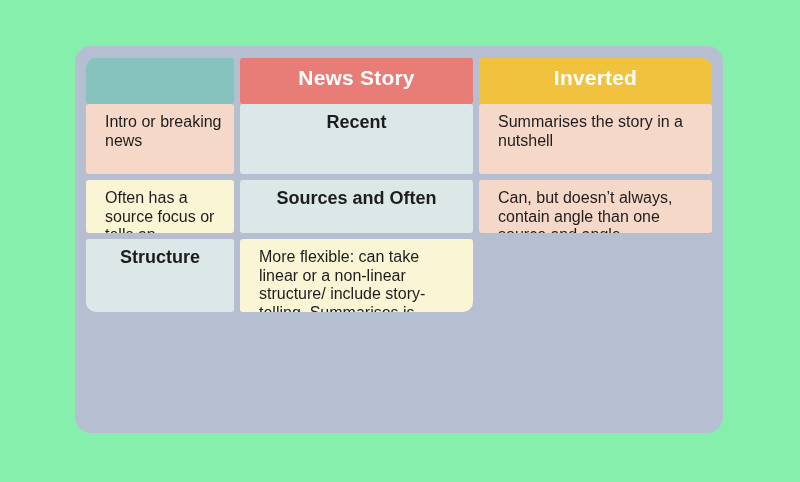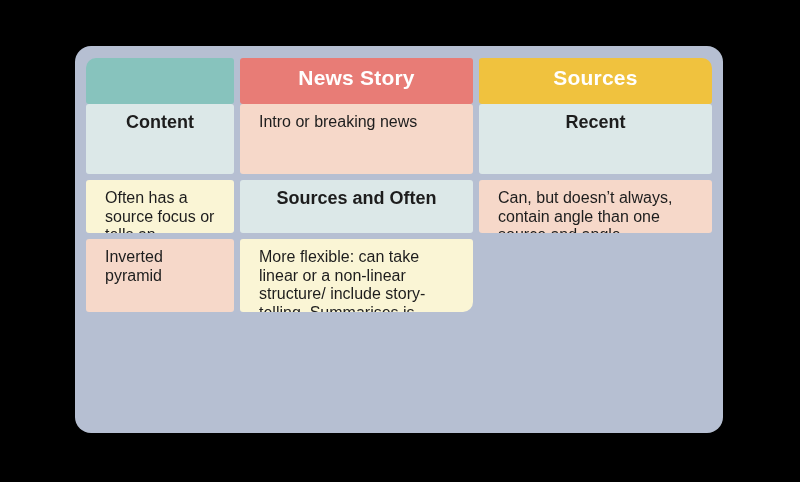--- a/index.html
+++ b/index.html
@@ -5,21 +5,21 @@
   html, body {
     margin: 0;
     padding: 0;
     background: #ffffff;
     font-family: "Liberation Sans", "DejaVu Sans", sans-serif;
   }
   .page {
     position: relative;
     width: 800px;
     height: 482px;
-    background: #000000;
+    background: #86efac;
     overflow: hidden;
   }
   .card {
     position: absolute;
     left: 75px;
     top: 46px;
     width: 648px;
     height: 387px;
     box-sizing: border-box;
     background: #b6bfd2;
@@ -76,28 +76,28 @@
   .bf-last { border-radius: 3px 3px 10px 3px; }
 </style>
 </head>
 <body>
 
 <div class="page">
   <div class="card">
 
     <div class="cell corner"></div>
     <div class="cell head head-news">News Story</div>
-    <div class="cell head head-feature">Sources</div>
+    <div class="cell head head-feature">Inverted</div>
 
-    <div class="cell rowlabel">Content</div>
     <div class="cell body body-news">Intro or breaking news</div>
 
     <div class="cell rowlabel">Recent</div>
+    <div class="cell body body-news">Summarises the story in a nutshell</div>
     <div class="cell body body-feature">Often has a source focus or tells an anecdote</div>
 
     <div class="cell rowlabel">Sources and Often</div>
     <div class="cell body body-news">Can, but doesn’t always, contain angle than one source and angle</div>
 
-    <div class="cell body body-news">Inverted pyramid</div>
+    <div class="cell rowlabel rl-last">Structure</div>
     <div class="cell body body-feature bf-last">More flexible: can take linear or a non-linear structure/ include story-telling. Summarises is important</div>
 
   </div>
 </div>
 
 </body></html>

